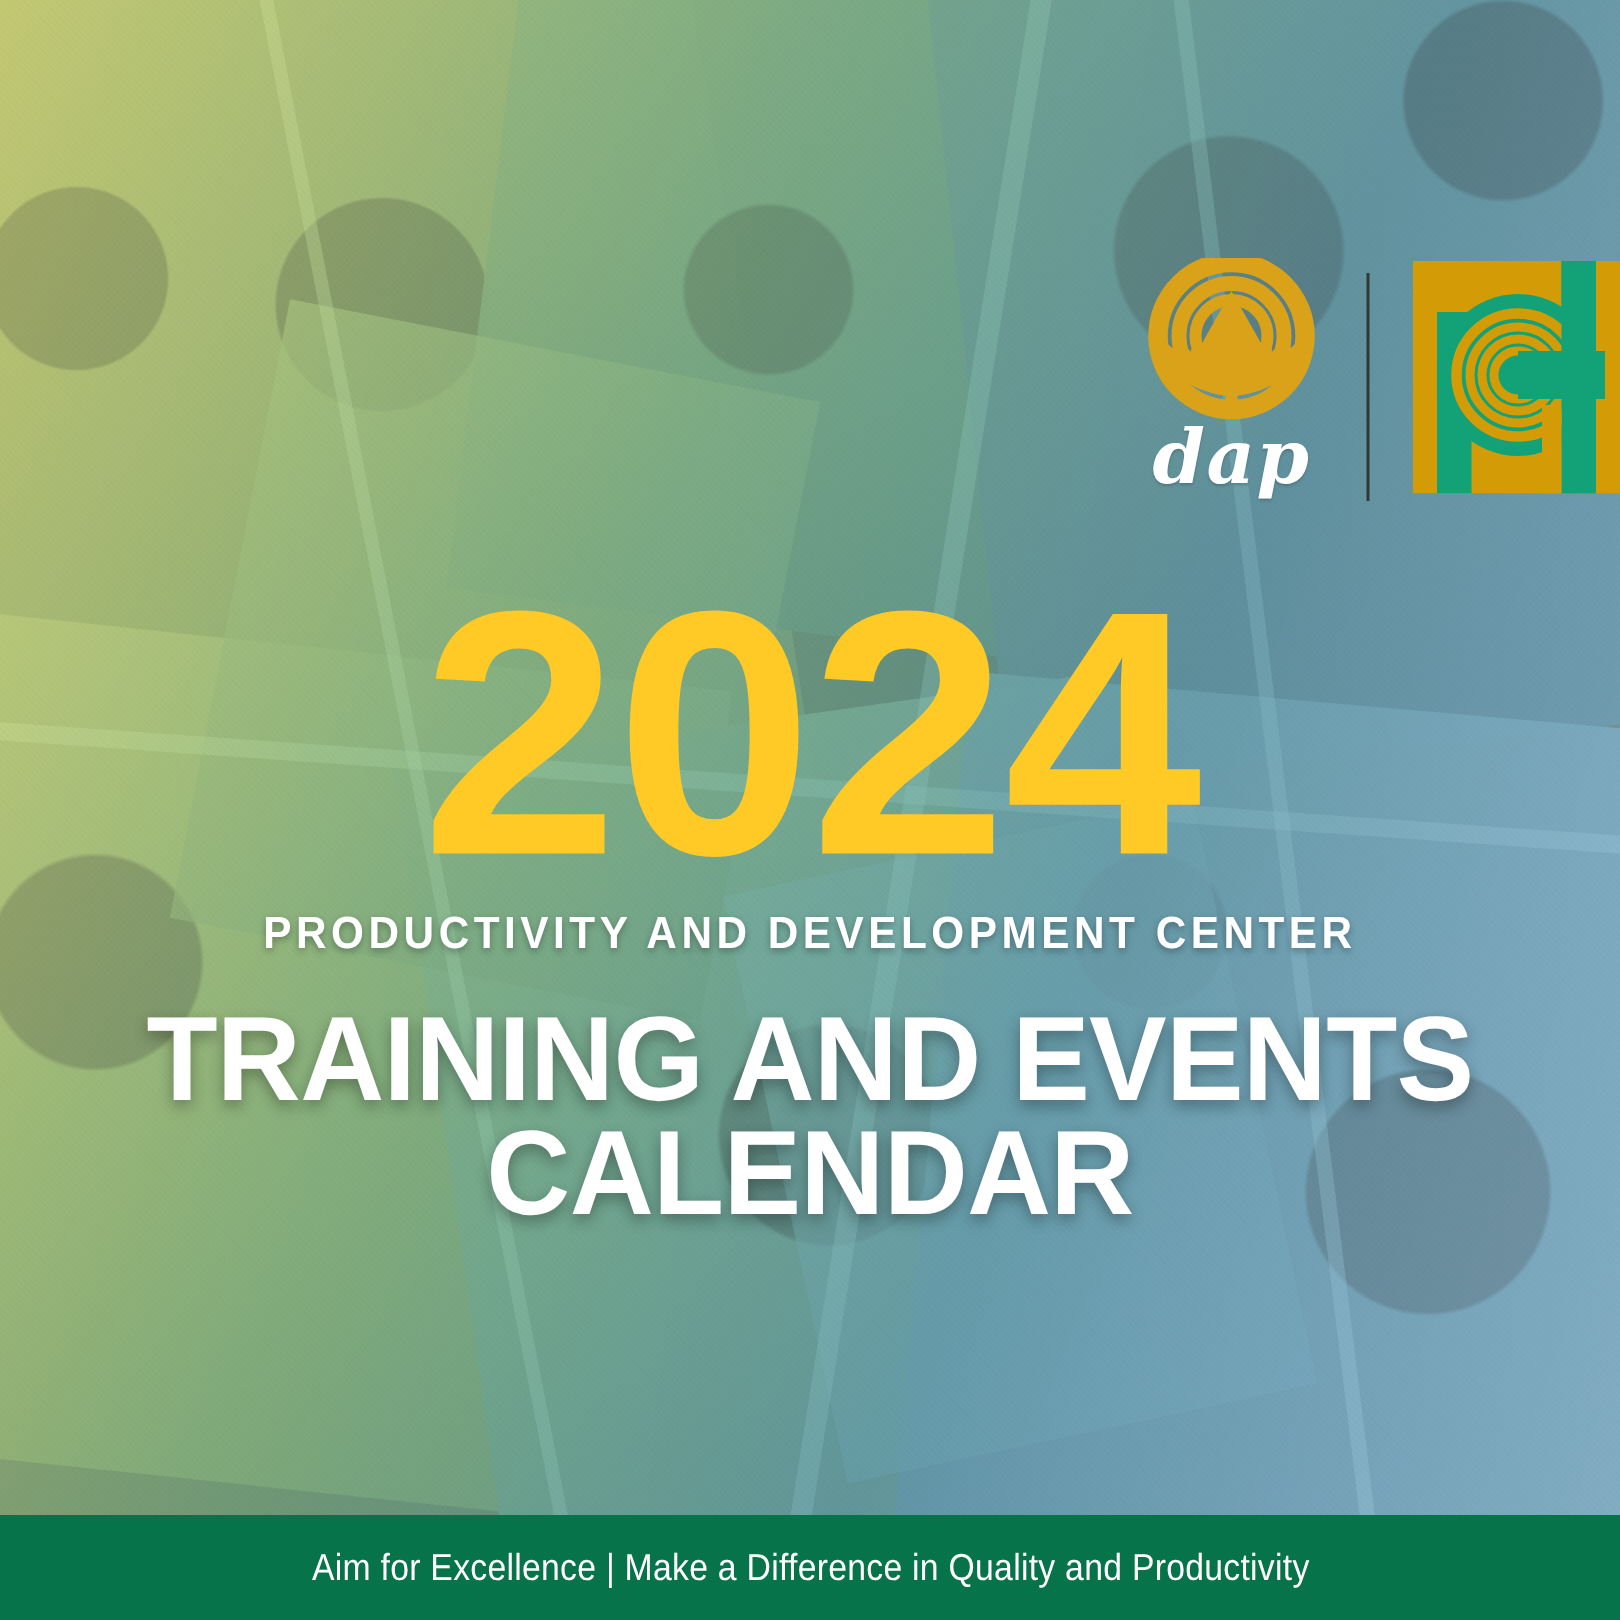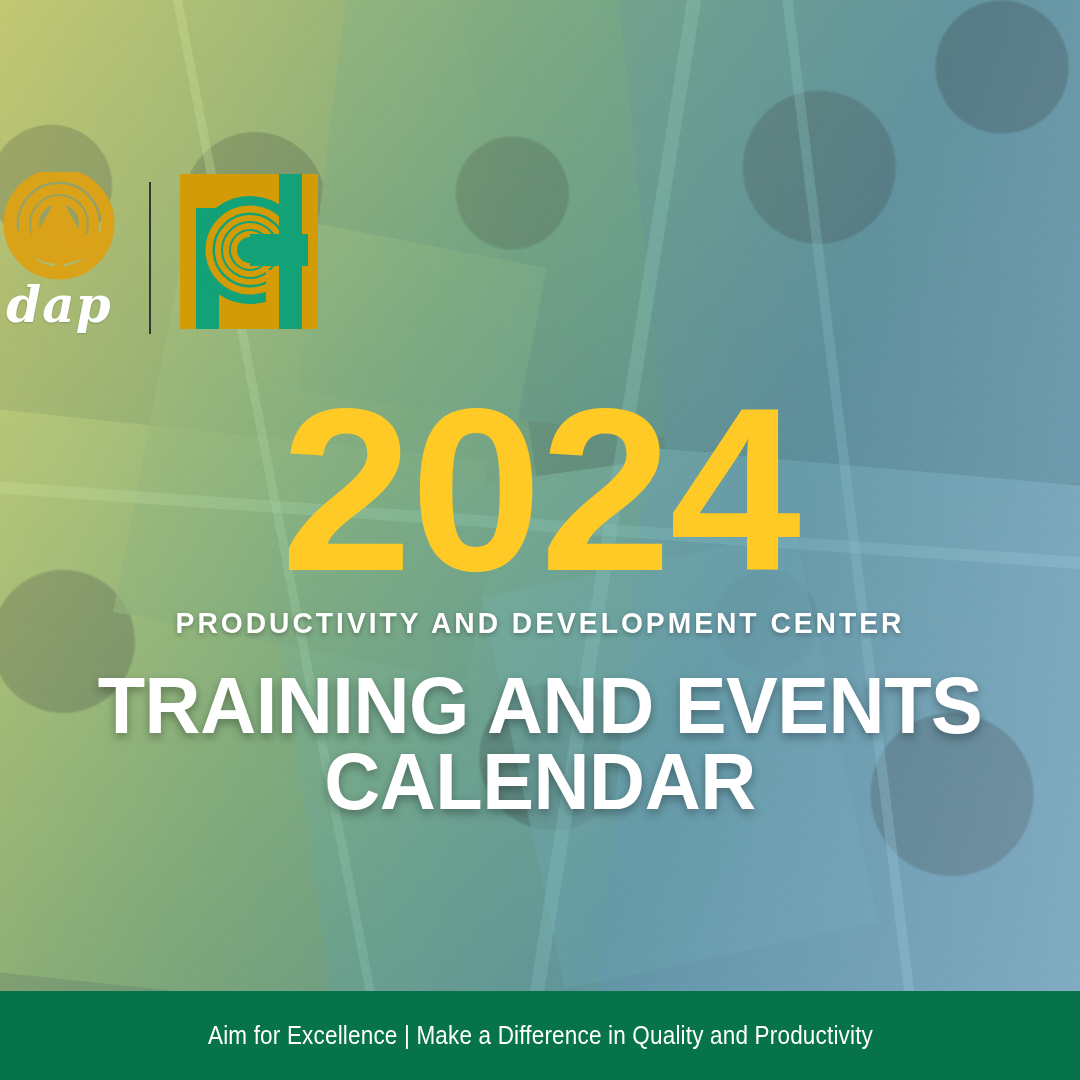--- a/index.html
+++ b/index.html
@@ -106,21 +106,21 @@
     background:linear-gradient(112deg, rgba(255,255,235,.16), rgba(235,248,255,.20));
   }
 
   
   .content { position:absolute; inset:0; }
 
   
   .logo-row {
     position:absolute;
     left:0; right:0; top:168px;
-    display:flex; align-items:center; justify-content:flex-start;
+    display:flex; align-items:center; justify-content:flex-end;
     gap:5px;
   }
 
   .dap-mark { width:118px; display:flex; flex-direction:column; align-items:center; }
   .dap-mark svg { display:block; }
   .dap-word {
     margin-top:-4px;
     color:#ffffff;
     font-family:"DejaVu Serif", serif;
     font-weight:700;
@@ -183,21 +183,21 @@
     letter-spacing:-0.5px;
     transform:scaleX(.97);
     text-shadow:0 4px 10px rgba(0,0,0,.32);
   }
   .title .l2 { display:block; }
 
   
   .footer {
     position:absolute;
     left:0; right:0; bottom:0;
-    height:89px;
+    height:70px;
     background:#06734A;
     display:flex; align-items:center; justify-content:center;
   }
   .footer .tag {
     color:#ffffff;
     font-family:"Liberation Sans", sans-serif;
     font-weight:400;
     font-size:25px;
     letter-spacing:.2px;
     transform:scaleX(.90);

